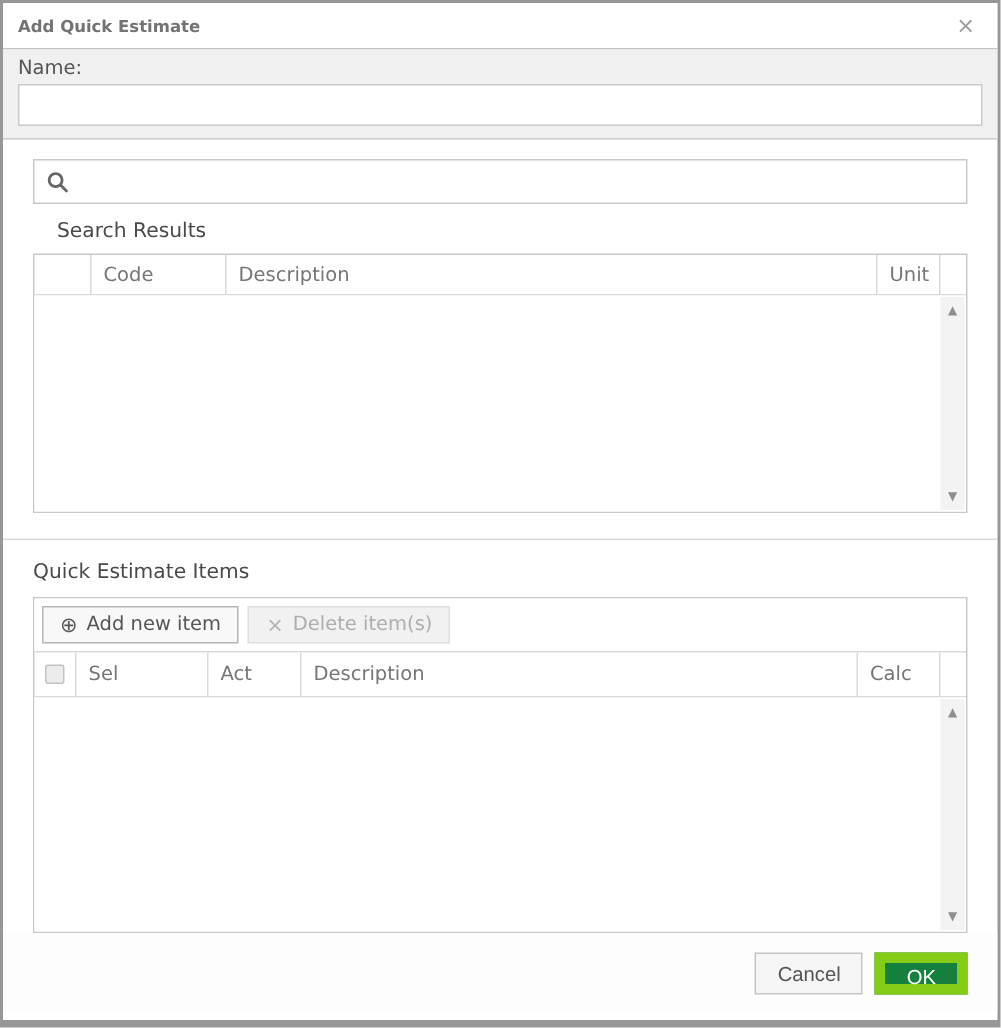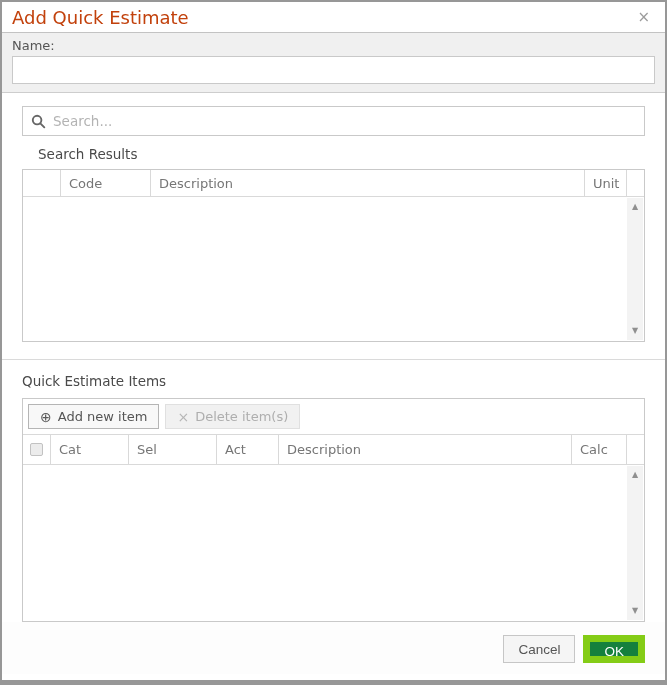--- a/index.html
+++ b/index.html
@@ -16,21 +16,21 @@
     position: relative;
   }
   
   .titlebar {
     height: 31px;
     display: flex; align-items: center; justify-content: space-between;
     padding: 0 12px 0 10px;
     background: #ffffff;
     border-bottom: 1px solid #c3c3c3;
   }
-  .titlebar .title { font-size: 18px; color: #c2410c; }
+  .titlebar .title { font-size: 11px; color: #737373; font-weight: bold; }
   .titlebar .close {
     color: #9c9c9c; font-size: 15px; line-height: 1;
     cursor: pointer; padding: 2px 3px;
   }
   
   .name-band {
     background: #f0f0f0;
     border-bottom: 1px solid #cdcdcd;
     padding: 5px 10px 8px 10px;
   }
@@ -148,21 +148,20 @@
     <span class="lbl">Name:</span>
     <input type="text" value="" style="">
   </div>
 
   <div class="content">
     <div class="search-box">
       <svg width="15" height="15" viewBox="0 0 16 16">
         <circle cx="6.5" cy="6.5" r="4.6" fill="none" stroke="#666" stroke-width="2"></circle>
         <line x1="10.2" y1="10.2" x2="14.2" y2="14.2" stroke="#666" stroke-width="2" stroke-linecap="round"></line>
       </svg>
-      <input type="text" placeholder="Search..." style="">
     </div>
 
     <div class="section-label">Search Results</div>
 
     <div class="panel">
       <div class="thead sr-head">
         <div class="th c-blank38"></div>
         <div class="th c-code">Code</div>
         <div class="th c-flex">Description</div>
         <div class="th c-unit">Unit</div>
@@ -190,21 +189,20 @@
         </button>
         <button class="tb-btn del">
           <span class="ico">×</span>
           <span>Delete item(s)</span>
         </button>
       </div>
       <div class="thead qe-head">
         <div class="th c-chk">
           <span class="chk"></span>
         </div>
-        <div class="th c-cat">Cat</div>
         <div class="th c-sel">Sel</div>
         <div class="th c-act">Act</div>
         <div class="th c-flex">Description</div>
         <div class="th c-calc">Calc</div>
         <div class="th c-end"></div>
       </div>
       <div class="tbody qe-body">
         <div class="vscroll">
           <span class="arrow">▲</span>
           <span class="arrow">▼</span>

